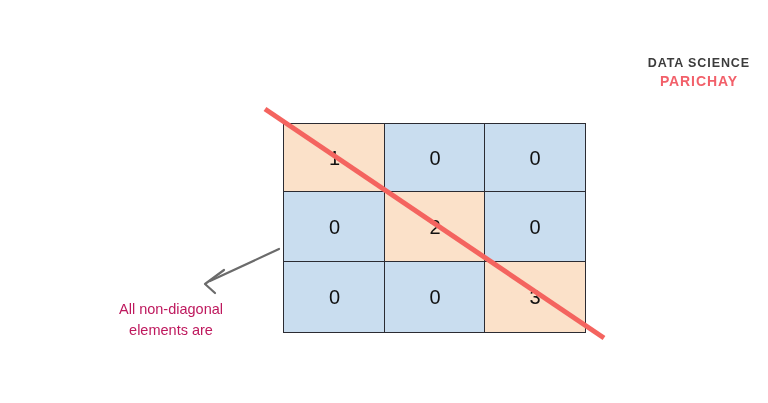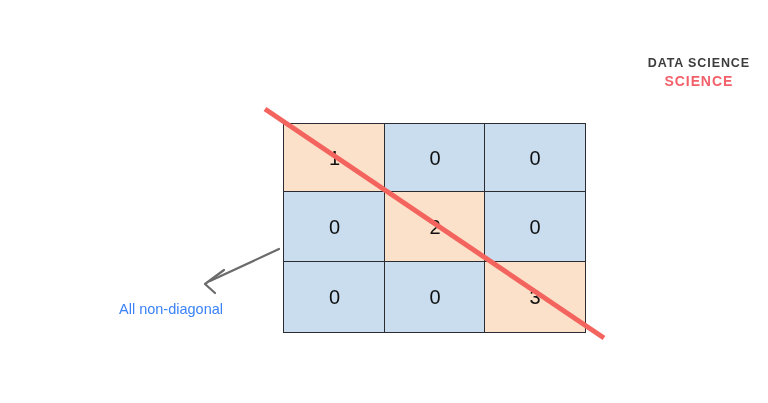--- a/index.html
+++ b/index.html
@@ -107,21 +107,21 @@
   }
   #caption .cap-line { display: block; }
 </style>
 </head>
 <body>
 
 <div id="canvas">
 
   <div id="brand">
     <span class="brand-top" style="color: rgb(60, 60, 60);">DATA SCIENCE</span>
-    <span class="brand-bottom" style="color: rgb(242, 96, 106);">SCIENCE</span>
+    <span class="brand-bottom" style="color: rgb(242, 96, 106);">PARICHAY</span>
   </div>
 
   <div id="matrix">
     <div class="cell diag" style="background: rgb(251, 225, 201); border-color: rgb(43, 43, 50); color: rgb(17, 17, 17);">
       <span>1</span>
     </div>
     <div class="cell offd" style="background: rgb(201, 221, 239); border-color: rgb(43, 43, 50); color: rgb(17, 17, 17);">
       <span>0</span>
     </div>
     <div class="cell offd" style="background: rgb(201, 221, 239); border-color: rgb(43, 43, 50); color: rgb(17, 17, 17);">
@@ -151,17 +151,18 @@
 
   <svg id="diagonal-line" viewBox="0 0 768 403">
     <line id="diag-stroke" x1="265" y1="72" x2="604" y2="301" stroke="#f4645f" stroke-width="5" stroke-linecap="butt"></line>
   </svg>
 
   <svg id="annotation-arrow" viewBox="0 0 768 403">
     <line id="arrow-shaft" x1="279" y1="212" x2="210" y2="244" stroke="#6b6b6b" stroke-width="2.2" stroke-linecap="round"></line>
     <polyline id="arrow-head" points="224,233 205,247 215,256" fill="none" stroke="#6b6b6b" stroke-width="2.2" stroke-linecap="round" stroke-linejoin="round"></polyline>
   </svg>
 
-  <div id="caption" style="color: #3b82f6;">
+  <div id="caption" style="color: #be185d;">
     <span class="cap-line">All non-diagonal</span>
+    <span class="cap-line">elements are</span>
   </div>
 
 </div>
 
 </body></html>

